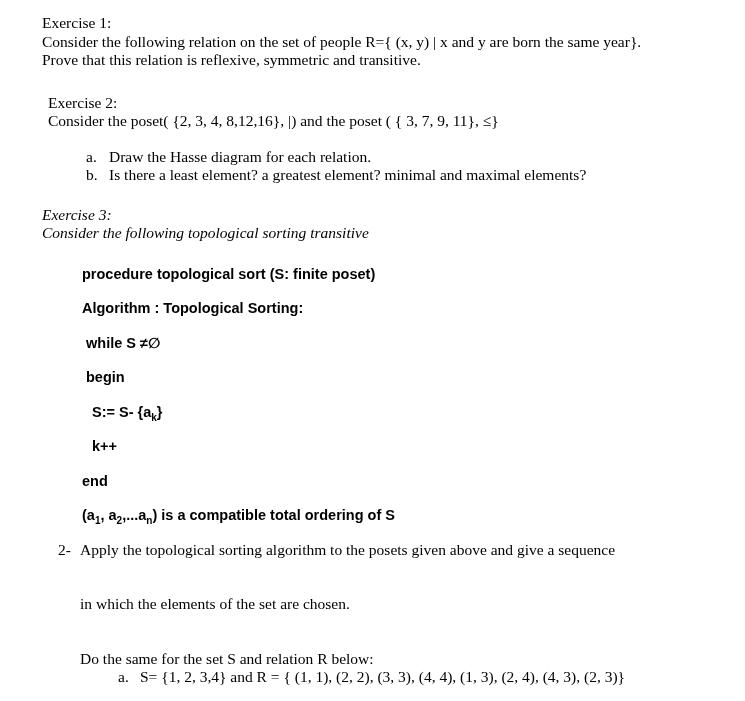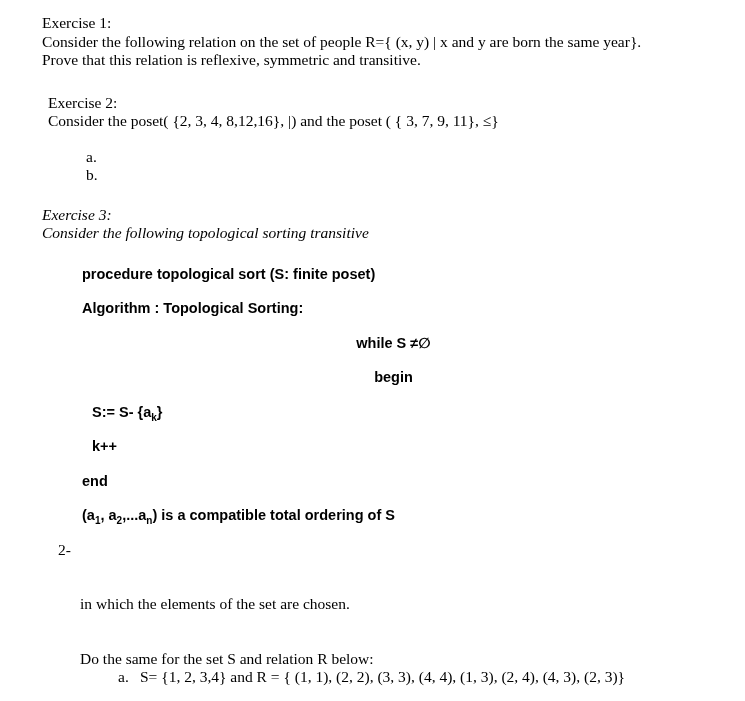--- a/index.html
+++ b/index.html
@@ -21,21 +21,21 @@
   .list-item { display: flex; margin-left: 38px; line-height: 18.5px; }
   .list-item .marker { width: 23px; flex: 0 0 23px; }
   .algo {
     margin-top: 22px;
     margin-left: 40px;
     font-family: "Liberation Sans", "DejaVu Sans", sans-serif;
     font-weight: bold;
     font-size: 14.5px;
   }
   .algo-line { line-height: 19px; margin-bottom: 15.5px; white-space: nowrap; }
-  .algo .indent1 { margin-left: 4px; text-align: center; }
+  .algo .indent1 { margin-left: 4px; }
   .algo .indent2 { margin-left: 10px; }
   sub { font-size: 10px; line-height: 0; }
   .task2 { margin-top: 3px; }
   .task2-first { display: flex; line-height: 18.5px; }
   .task2-first .marker { width: 22px; flex: 0 0 22px; margin-left: 16px; }
   .task2-cont { margin-left: 38px; line-height: 18.5px; white-space: nowrap; margin-top: 36px; }
   .task2-item { display: flex; margin-left: 76px; line-height: 18.5px; }
   .task2-item .marker { width: 22px; flex: 0 0 22px; }
 </style>
 </head>
@@ -46,23 +46,25 @@
   <div class="line">Exercise 1:</div>
   <div class="line">Consider the following relation on the set of people R={ (x, y) | x and y are born the same year}.</div>
   <div class="line">Prove that this relation is reflexive, symmetric and transitive.</div>
 
   <div class="ex2-block">
     <div class="line">Exercise 2:</div>
     <div class="line">Consider the poset( {2, 3, 4, 8,12,16}, |) and the poset ( { 3, 7, 9, 11}, ≤}</div>
     <div class="ex2-items">
       <div class="list-item">
         <span class="marker">a.</span>
+        <span>Draw the Hasse diagram for each relation.</span>
       </div>
       <div class="list-item">
         <span class="marker">b.</span>
+        <span>Is there a least element? a greatest element? minimal and maximal elements?</span>
       </div>
     </div>
   </div>
 
   <div class="ex3-block">
     <div class="line">Exercise 3:</div>
     <div class="line">Consider the following topological sorting transitive</div>
   </div>
 
   <div class="algo">
@@ -72,20 +74,21 @@
     <div class="algo-line indent1">begin</div>
     <div class="algo-line indent2"><span>S:= S- {a</span><sub>k</sub><span>}</span></div>
     <div class="algo-line indent2">k++</div>
     <div class="algo-line">end</div>
     <div class="algo-line"><span>(a</span><sub>1</sub><span>, a</span><sub>2</sub><span>,...a</span><sub>n</sub><span>) is a compatible total ordering of S</span></div>
   </div>
 
   <div class="task2">
     <div class="task2-first">
       <span class="marker">2-</span>
+      <span>Apply the topological sorting algorithm to the posets given above and give a sequence</span>
     </div>
     <div class="task2-cont">in which the elements of the set are chosen.</div>
     <div class="task2-cont">Do the same for the set S and relation R below:</div>
     <div class="task2-item">
       <span class="marker">a.</span>
       <span>S= {1, 2, 3,4} and R = { (1, 1), (2, 2), (3, 3), (4, 4), (1, 3), (2, 4), (4, 3), (2, 3)}</span>
     </div>
   </div>
 
 </div>

